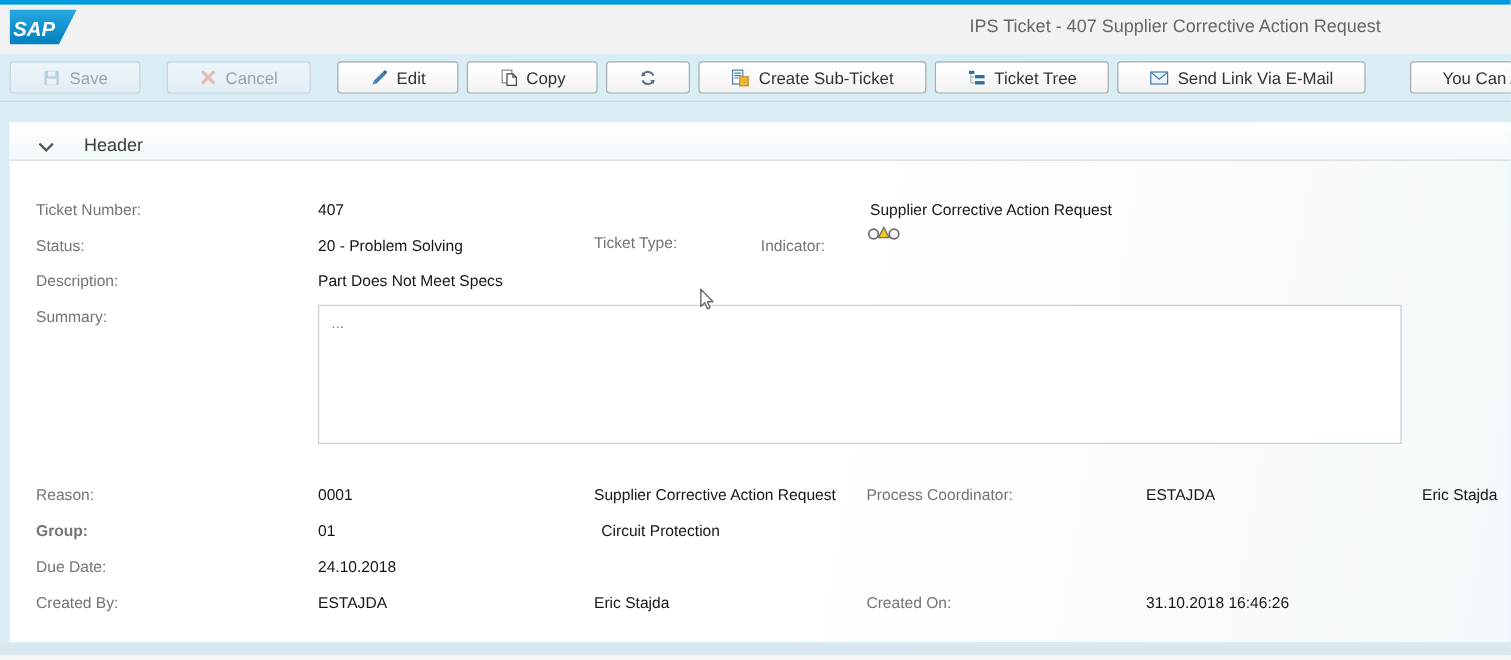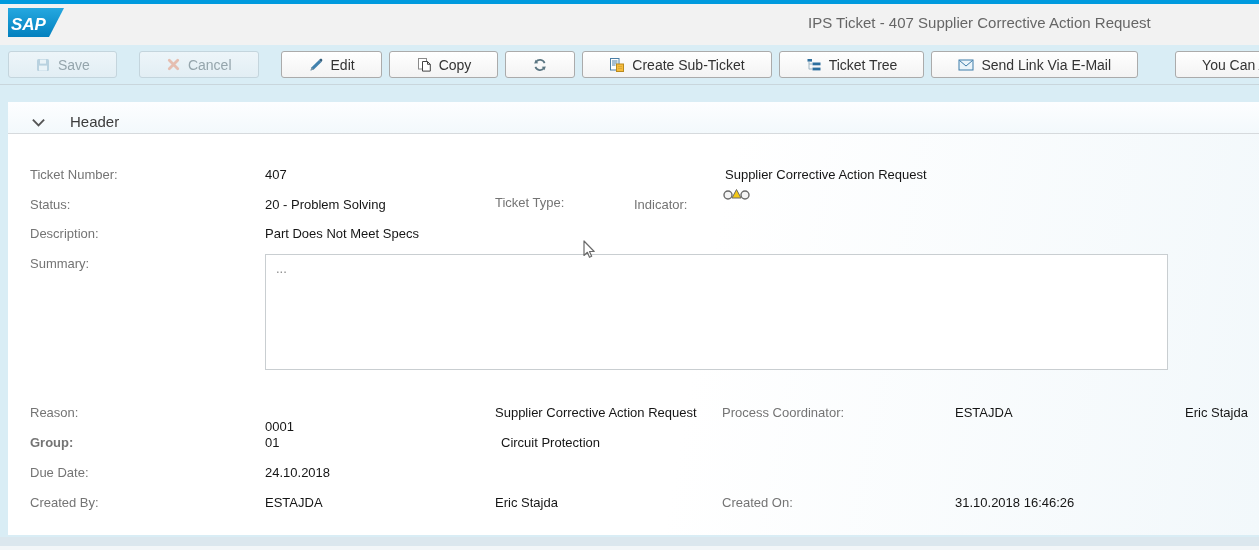--- a/index.html
+++ b/index.html
@@ -184,21 +184,21 @@
     <path d="M13.5 1.5 L18 10 L9 10 Z" fill="#f3c818" stroke="#6a6a6a" stroke-width="1"></path>
   </svg>
 
   <span class="lbl" style="left:22px; top:124px;">Description:</span>
   <span class="val" style="left:257px; top:124px;">Part Does Not Meet Specs</span>
 
   <span class="lbl" style="left:22px; top:154px;">Summary:</span>
   <textarea class="summary-box" readonly="" style="">...</textarea>
 
   <span class="lbl" style="left:22px; top:303px;">Reason:</span>
-  <span class="val" style="left:257px; top:317px;">0001</span>
+  <span class="val" style="left:257px; top:303px;">0001</span>
   <span class="val" style="left:487px; top:303px;">Supplier Corrective Action Request</span>
   <span class="lbl" style="left:714px; top:303px;">Process Coordinator:</span>
   <span class="val" style="left:947px; top:303px;">ESTAJDA</span>
   <span class="val" style="left:1177px; top:303px;">Eric Stajda</span>
 
   <span class="lbl" style="left:22px; top:333px;font-weight:bold;">Group:</span>
   <span class="val" style="left:257px; top:333px;">01</span>
   <span class="val" style="left:493px; top:333px;">Circuit Protection</span>
 
   <span class="lbl" style="left:22px; top:363px;">Due Date:</span>

